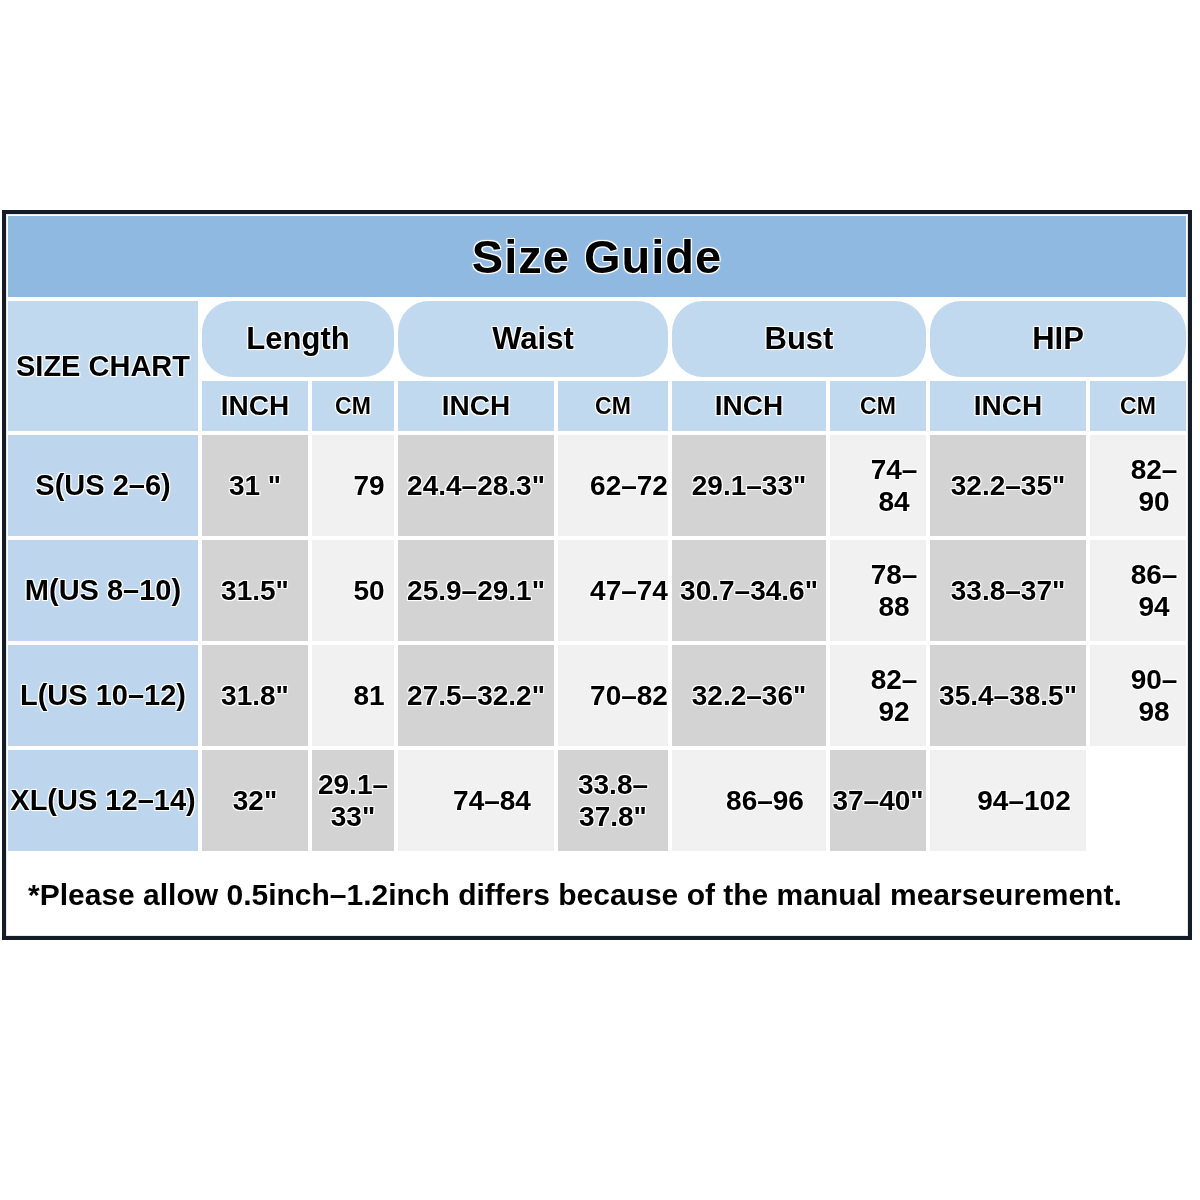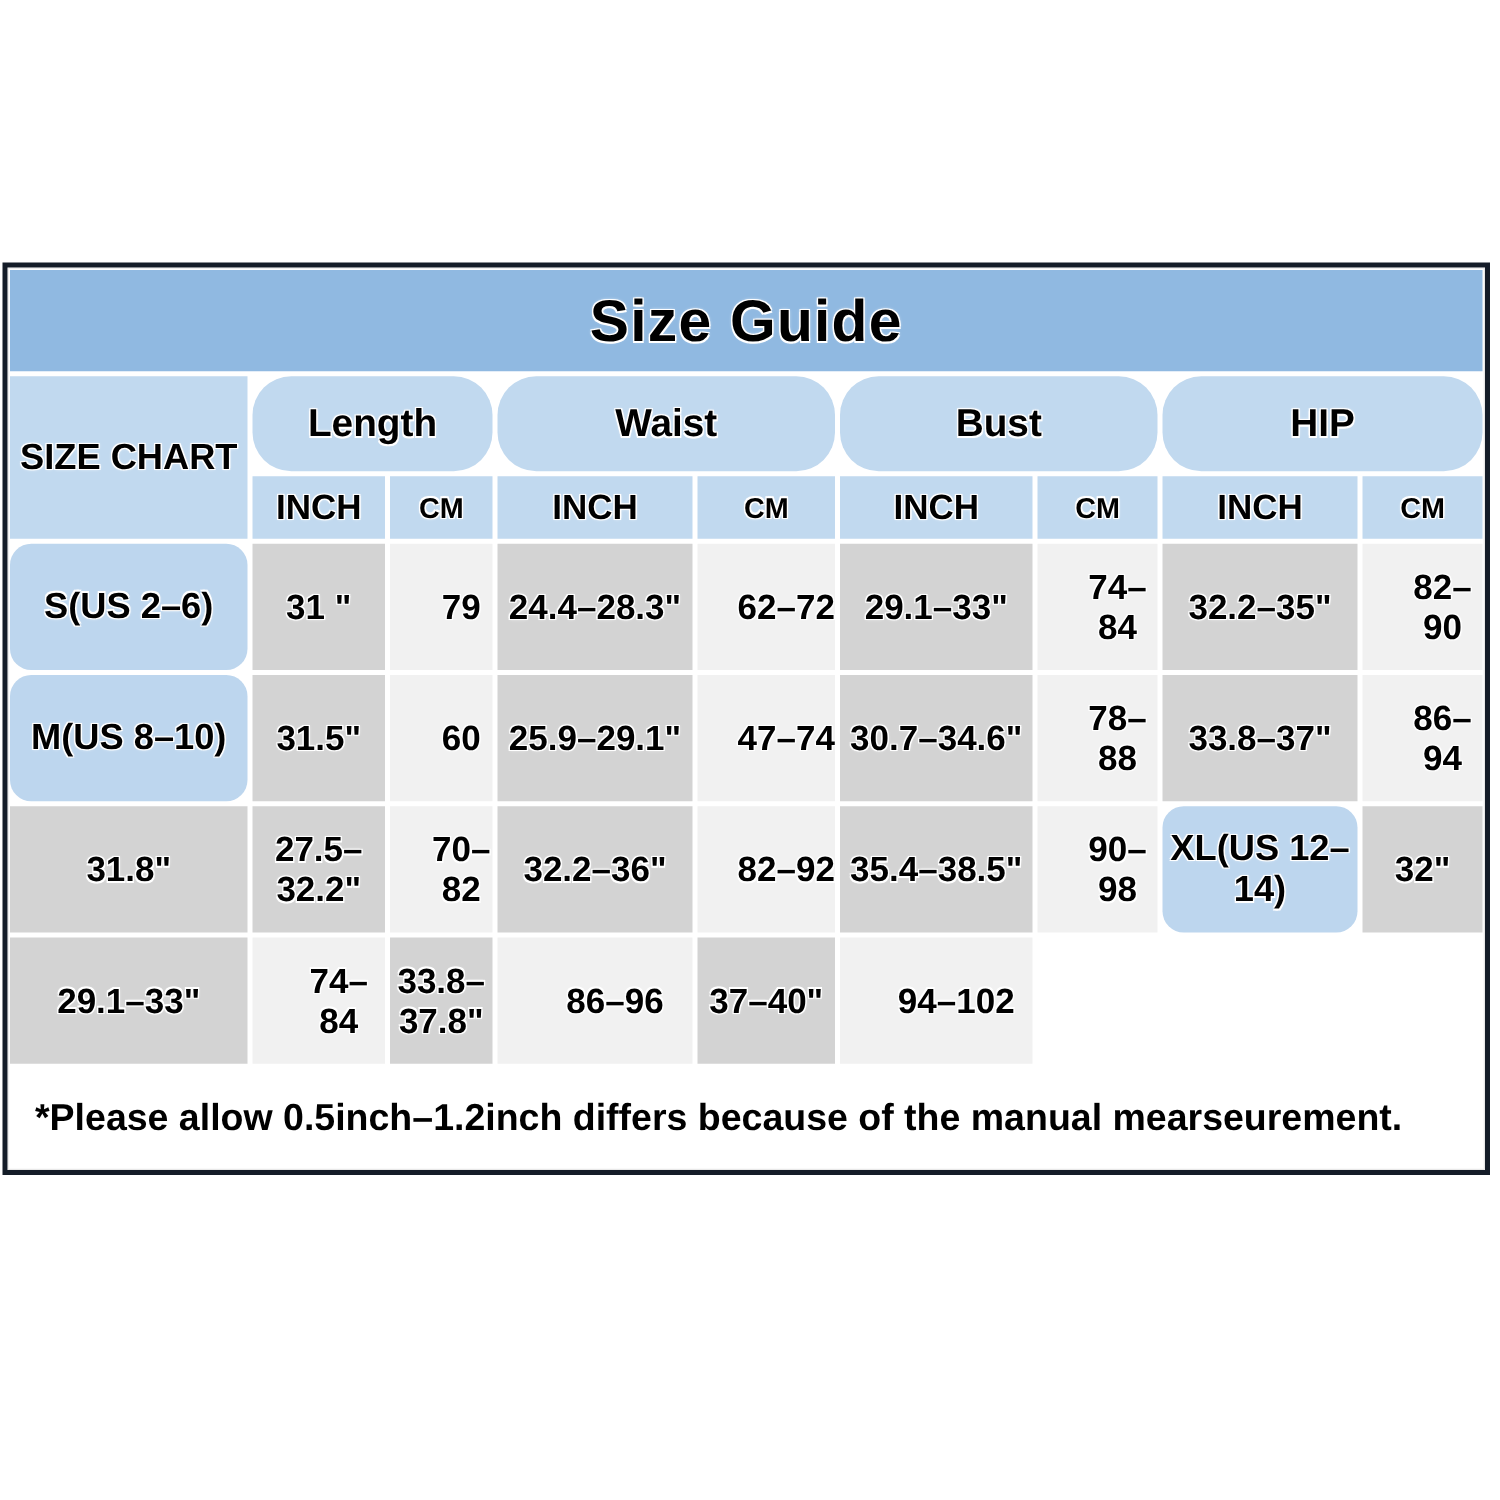--- a/index.html
+++ b/index.html
@@ -61,21 +61,20 @@
     border-radius: 31px;
   }
   .unit-cell {
     background: var(--header-bg, #c1d9ef);
     font-size: 28px;
   }
   .unit-cell.cm { font-size: 23px; }
   .size-cell {
     background: var(--size-bg, #bdd6ee);
     font-size: 29px;
-    border-radius: 17px;
   }
   .inch-cell {
     background: var(--inch-bg, #d3d3d3);
     font-size: 28px;
   }
   .cm-cell {
     background: var(--cm-bg, #f1f1f1);
     font-size: 28px;
     padding-left: 32px;
   }
@@ -118,29 +117,31 @@
       <div class="cell cm-cell">79</div>
       <div class="cell inch-cell">24.4–28.3"</div>
       <div class="cell cm-cell">62–72</div>
       <div class="cell inch-cell">29.1–33"</div>
       <div class="cell cm-cell">74–84</div>
       <div class="cell inch-cell">32.2–35"</div>
       <div class="cell cm-cell">82–90</div>
 
       <div class="cell size-cell">M(US 8–10)</div>
       <div class="cell inch-cell">31.5"</div>
-      <div class="cell cm-cell">60</div>
+      <div class="cell cm-cell">50</div>
       <div class="cell inch-cell">25.9–29.1"</div>
       <div class="cell cm-cell">47–74</div>
       <div class="cell inch-cell">30.7–34.6"</div>
       <div class="cell cm-cell">78–88</div>
       <div class="cell inch-cell">33.8–37"</div>
       <div class="cell cm-cell">86–94</div>
 
+      <div class="cell size-cell">L(US 10–12)</div>
       <div class="cell inch-cell">31.8"</div>
+      <div class="cell cm-cell">81</div>
       <div class="cell inch-cell">27.5–32.2"</div>
       <div class="cell cm-cell">70–82</div>
       <div class="cell inch-cell">32.2–36"</div>
       <div class="cell cm-cell">82–92</div>
       <div class="cell inch-cell">35.4–38.5"</div>
       <div class="cell cm-cell">90–98</div>
 
       <div class="cell size-cell">XL(US 12–14)</div>
       <div class="cell inch-cell">32"</div>
       <div class="cell inch-cell">29.1–33"</div>

